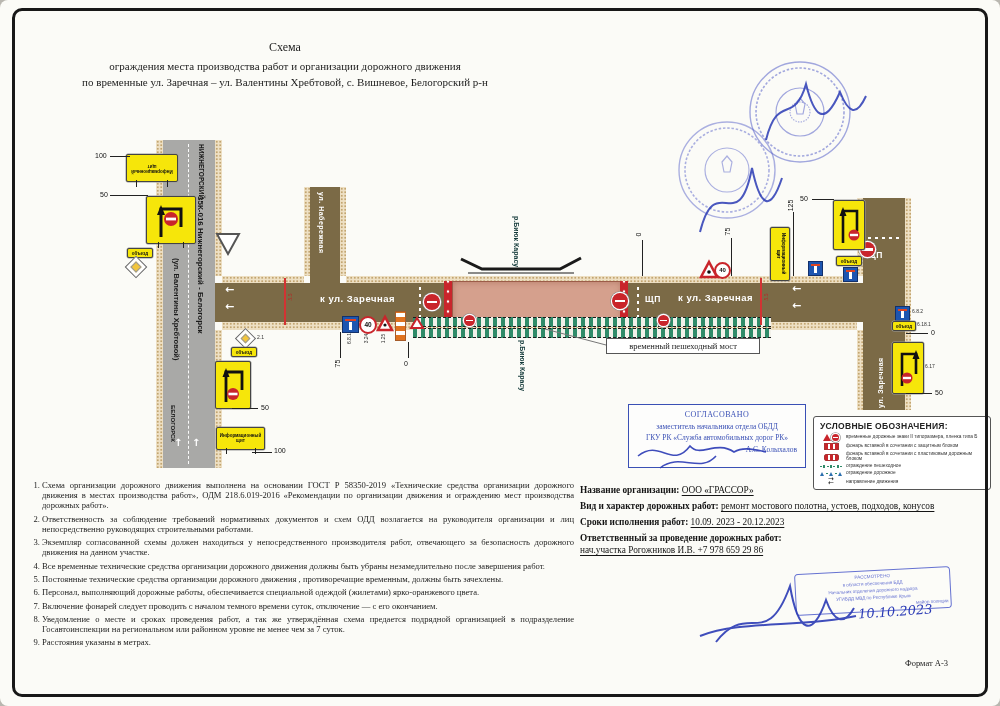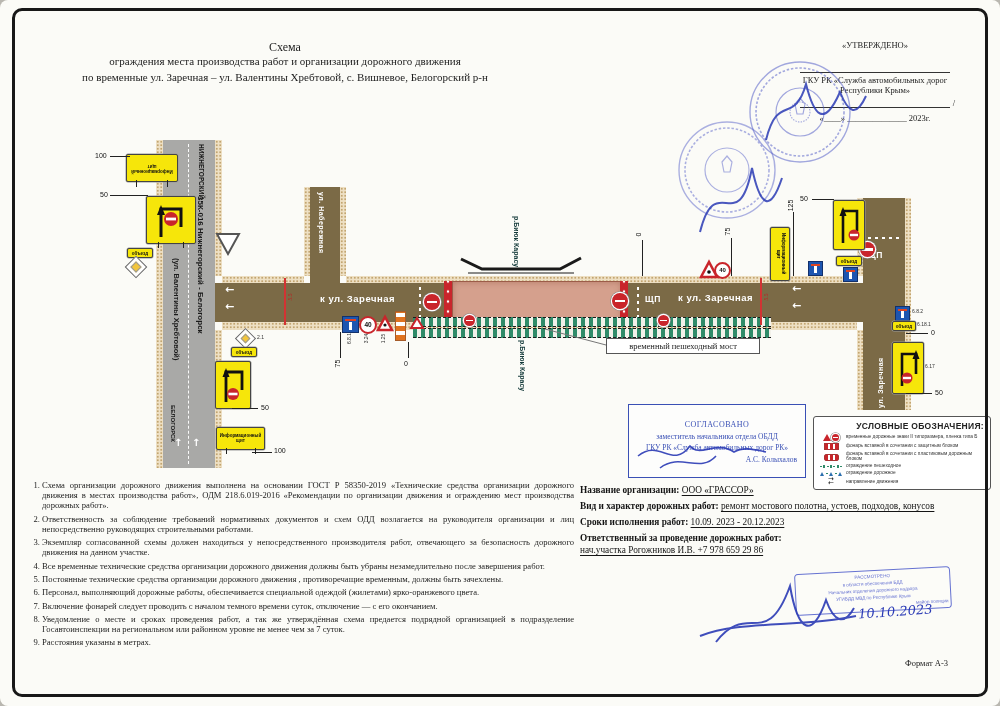--- a/index.html
+++ b/index.html
@@ -35,23 +35,23 @@
   .mline{background:#222;}
   .mlab{font-size:7px;color:#111;font-family:"Liberation Sans",sans-serif;line-height:1;}
   .rot{transform:rotate(-90deg);transform-origin:center;}
   .code{font-size:5px;color:#333;font-family:"Liberation Sans",sans-serif;line-height:1;}
   .arrow{color:#fff;font-family:"DejaVu Sans",sans-serif;font-weight:bold;line-height:1;}
   .sy-txt{font-size:4.5px;line-height:1.05;text-align:center;color:#111;font-family:"Liberation Sans",sans-serif;font-weight:bold;}
   
   .title{ text-align:center;color:#1c1c1c;}
   .hline{background:#333;height:1px;}
   
-  .agreebox{border:1.6px solid #3a50b5;color:#3a50b5;text-align:center;font-size:7.5px;line-height:1.5;padding-top:14px;background:rgba(255,255,255,.6);}
+  .agreebox{border:1.6px solid #3a50b5;color:#3a50b5;text-align:center;font-size:7.5px;line-height:1.5;padding-top:4px;background:rgba(255,255,255,.6);}
   .legendbox{border:1.2px solid #555;border-radius:3px;background:#fff;padding:4px 6px 3px 6px;}
-  .legendbox h4{margin:0 0 3px 0;font-size:8.5px;letter-spacing:.3px;font-family:"Liberation Sans",sans-serif;color:#222;text-align:right;}
+  .legendbox h4{margin:0 0 3px 0;font-size:8.5px;letter-spacing:.3px;font-family:"Liberation Sans",sans-serif;color:#222;text-align:left;}
   .lrow{display:flex;align-items:center;gap:4px;margin-bottom:2.2px;}
   .lrow .ic{width:22px;display:flex;justify-content:center;align-items:center;flex:none;}
   .lrow .lt{font-size:4.8px;color:#333;font-family:"Liberation Sans",sans-serif;line-height:1;}
   .ltri{width:0;height:0;border-left:4px solid transparent;border-right:4px solid transparent;border-bottom:7px solid #c9252b;}
   .lblock{width:13px;height:5px;background:repeating-linear-gradient(90deg,#c9252b 0 2.5px,#fff 2.5px 5px);border:.5px solid #a33;}
   .lfence{display:flex;align-items:center;gap:1.5px;}
   .lfence b{width:3px;height:3px;background:#2f8b69;display:block;}
   .lfence i{width:3.5px;height:1px;background:#2f8b69;display:block;}
   .ltri2{width:0;height:0;border-left:2.5px solid transparent;border-right:2.5px solid transparent;border-bottom:4px solid #2b6fae;}
   .larr{font-size:7px;line-height:.55;color:#111;font-family:"DejaVu Sans",sans-serif;}
@@ -72,35 +72,24 @@
   svg.overlay{position:absolute;left:0;top:0;pointer-events:none;}
 </style>
 </head>
 <body>
 
 <div id="page">
   <div class="frame"></div>
 
   <div class="abs title" style="left:55px;top:40px;width:460px;">
     <div style="font-size:12px;">Схема</div>
-    <div style="font-size:11px;">ограждения места производства работ и организации дорожного движения</div>
+    <div style="font-size:11px;margin-top:5px;">ограждения места производства работ и организации дорожного движения</div>
     <div style="font-size:11px;margin-top:4px;">по временные  ул. Заречная – ул. Валентины Хребтовой, с. Вишневое, Белогорский р-н</div>
   </div>
 
-  <div class="abs" style="left:800px;top:40px;width:150px;text-align:center;font-size:8.5px;color:#222;">
-    <div>«УТВЕРЖДЕНО»</div>
-    <div class="hline" style="margin-top:22px;"></div>
-    <div style="margin-top:2px;">ГКУ РК «Служба автомобильных дорог</div>
-    <div>Республики Крым»</div>
-    <div style="position:relative;margin-top:12px;">
-      <div class="hline"></div>
-      <span class="abs" style="right:-5px;top:-9px;">/</span>
-    </div>
-    <div style="margin-top:5px;">«____» ______________ 2023г.</div>
-  </div>
 
   <div class="abs shoulder" style="left:156px;top:140px;width:7px;height:328px;"></div>
   <div class="abs shoulder" style="left:215px;top:140px;width:7px;height:136px;"></div>
   <div class="abs shoulder" style="left:215px;top:330px;width:7px;height:138px;"></div>
   <div class="abs shoulder" style="left:222px;top:276px;width:82px;height:7px;"></div>
   <div class="abs shoulder" style="left:346px;top:276px;width:511px;height:7px;"></div>
   <div class="abs shoulder" style="left:222px;top:322px;width:635px;height:8px;"></div>
   <div class="abs shoulder" style="left:304px;top:187px;width:6px;height:89px;"></div>
   <div class="abs shoulder" style="left:340px;top:187px;width:6px;height:89px;"></div>
   <div class="abs shoulder" style="left:857px;top:198px;width:6px;height:78px;"></div>

